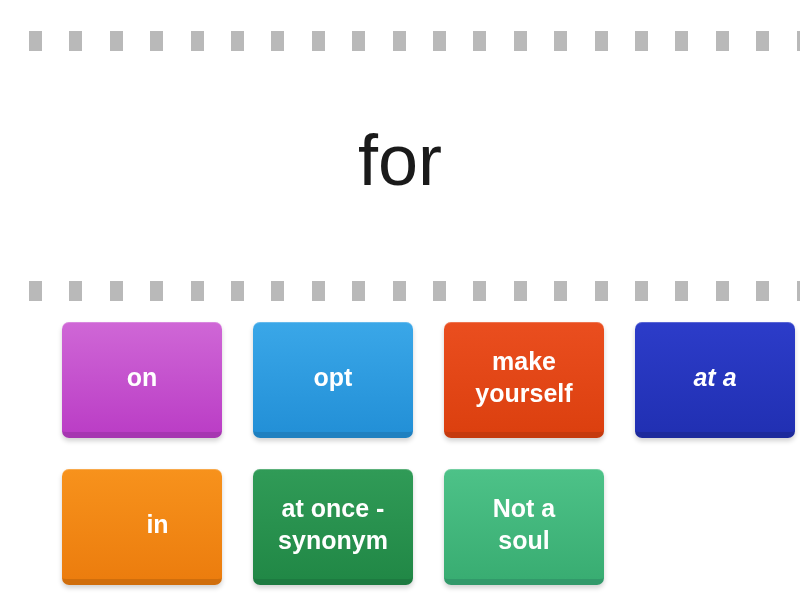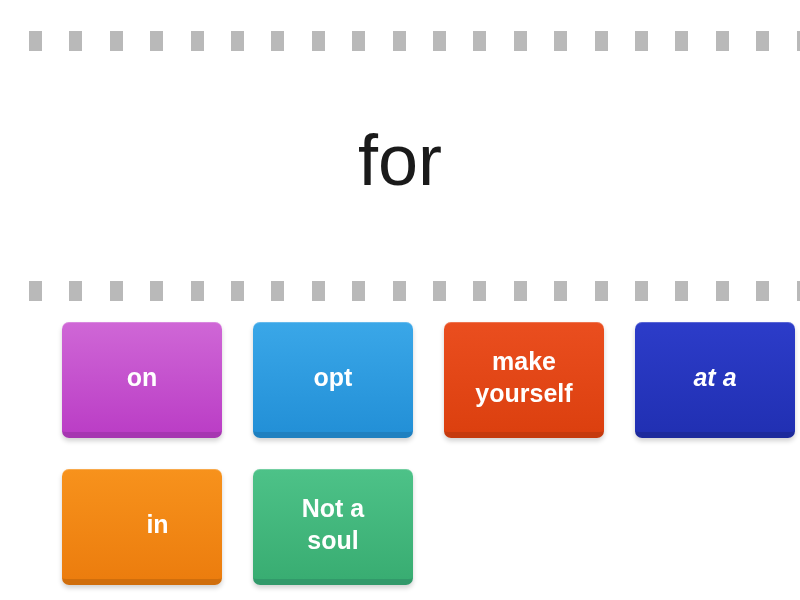--- a/index.html
+++ b/index.html
@@ -99,19 +99,23 @@
     <button class="tile" style="background: linear-gradient(rgb(234, 78, 31), rgb(220, 64, 15)); border-bottom-color: rgb(197, 58, 14);">
       <span class="tile-label" style="color: rgb(255, 255, 255);">make
 yourself</span>
     </button>
     <button class="tile" style="background: linear-gradient(rgb(44, 60, 201), rgb(33, 48, 179)); border-bottom-color: rgb(29, 42, 156);">
       <span class="tile-label" style="color: rgb(255, 255, 255); font-style: italic;">at a</span>
     </button>
     <button class="tile" style="background: linear-gradient(rgb(247, 146, 28), rgb(236, 125, 14)); border-bottom-color: rgb(208, 110, 12);">
       <span class="tile-label" style="color: rgb(255, 255, 255); margin-left: 31px;">in</span>
     </button>
+    <button class="tile" style="background: linear-gradient(rgb(48, 155, 87), rgb(33, 136, 70)); border-bottom-color: rgb(29, 122, 64);">
+      <span class="tile-label" style="color: rgb(255, 255, 255);">at once -
+synonym</span>
+    </button>
     <button class="tile" style="background: linear-gradient(rgb(77, 194, 136), rgb(57, 173, 114)); border-bottom-color: rgb(50, 153, 106); justify-content: center;">
       <span class="tile-label" style="color: rgb(255, 255, 255);">Not a
 soul</span>
     </button>
   </div>
 
 </main>
 
 </body></html>

